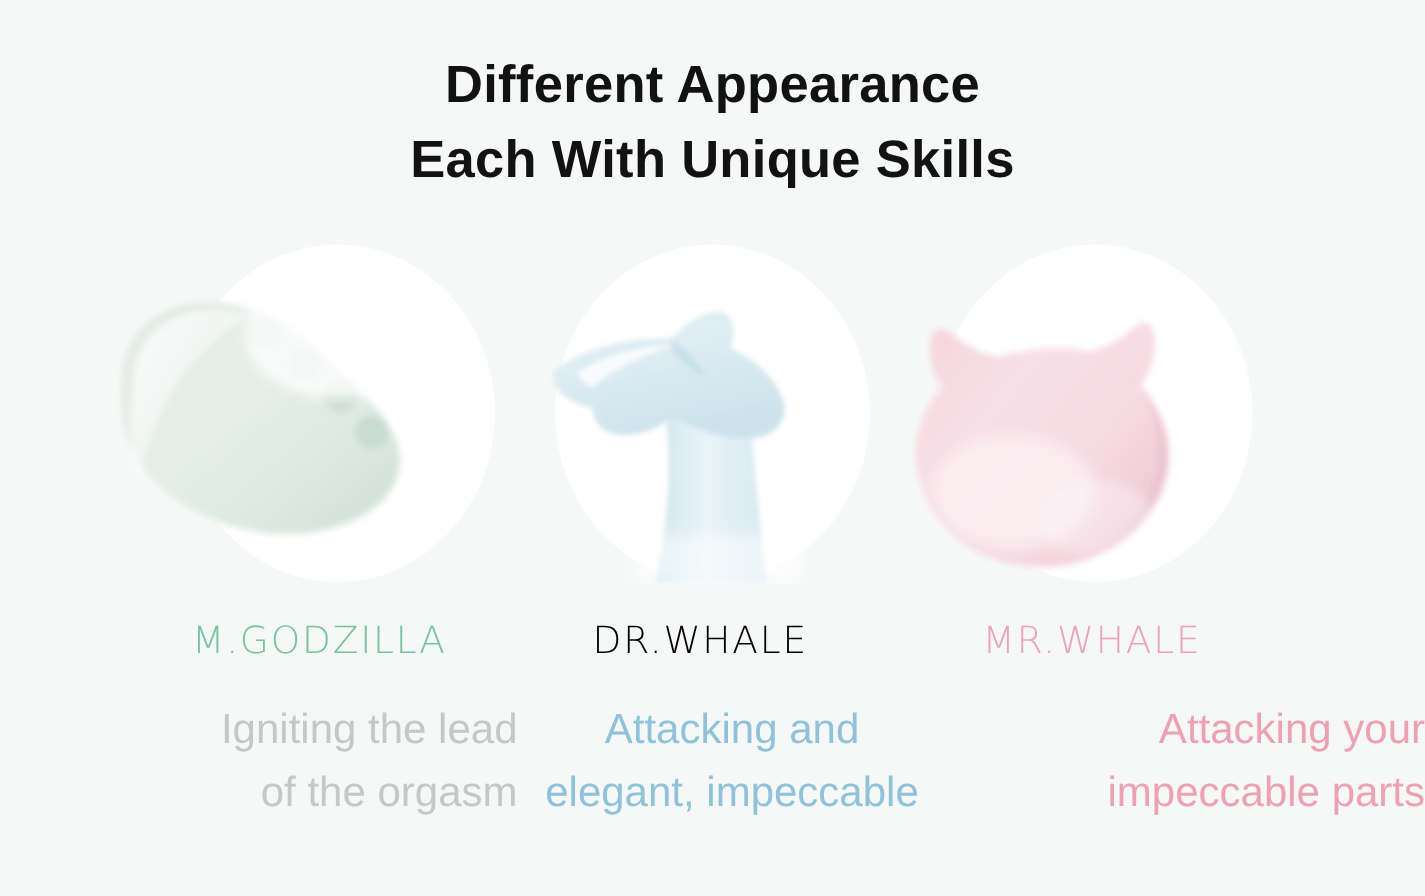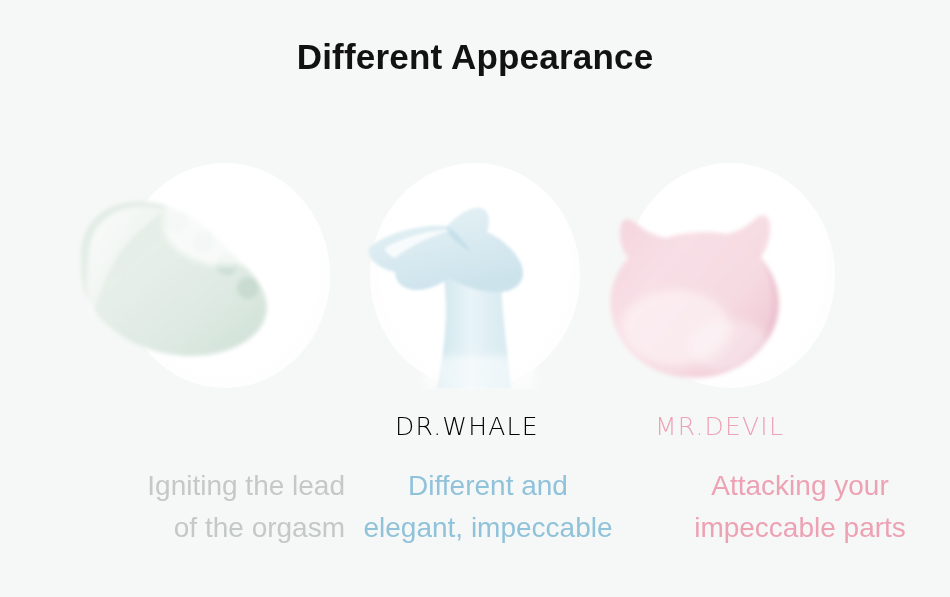--- a/index.html
+++ b/index.html
@@ -125,31 +125,32 @@
   }
   .desc-2 {
     left: 338px;
     width: 300px;
     text-align: center;
     color: #90c2da;
   }
   .desc-3 {
     left: 650px;
     width: 300px;
-    text-align: center;
+    text-align: right;
     color: #eda2b4;
   }
 </style>
 </head>
 <body>
 
 <div class="page">
 
   <div class="heading">
     <span class="line">Different Appearance</span>
+    <span class="line">Each With Unique Skills</span>
   </div>
 
   <div class="products">
 
     <div class="product-cell cell-1">
       <div class="disc"></div>
       <svg class="art" viewBox="0 0 300 230">
         <defs>
           <linearGradient id="gzBody" x1="0" y1="0" x2="1" y2="1">
             <stop offset="0%" stop-color="#dfeae3"></stop>
@@ -276,31 +277,32 @@
 
           <ellipse cx="96" cy="168" rx="54" ry="38" fill="#ffffff" opacity="0.45" filter="url(#dvSoft2)"></ellipse>
           <ellipse cx="150" cy="186" rx="40" ry="26" fill="#ffffff" opacity="0.35" filter="url(#dvSoft2)"></ellipse>
         </g>
       </svg>
     </div>
 
   </div>
 
   <div class="labels">
+    <div class="label label-1">M.GODZILLA</div>
     <div class="label label-2">DR.WHALE</div>
-    <div class="label label-3">MR.DEVIL</div>
+    <div class="label label-3">MR.WHALE</div>
   </div>
 
   <div class="descs">
     <div class="desc desc-1">
       <span class="line">Igniting the lead</span>
       <span class="line">of the orgasm</span>
     </div>
     <div class="desc desc-2">
-      <span class="line">Different and</span>
+      <span class="line">Attacking and</span>
       <span class="line">elegant, impeccable</span>
     </div>
     <div class="desc desc-3">
       <span class="line">Attacking your</span>
       <span class="line">impeccable parts</span>
     </div>
   </div>
 
 </div>
 

